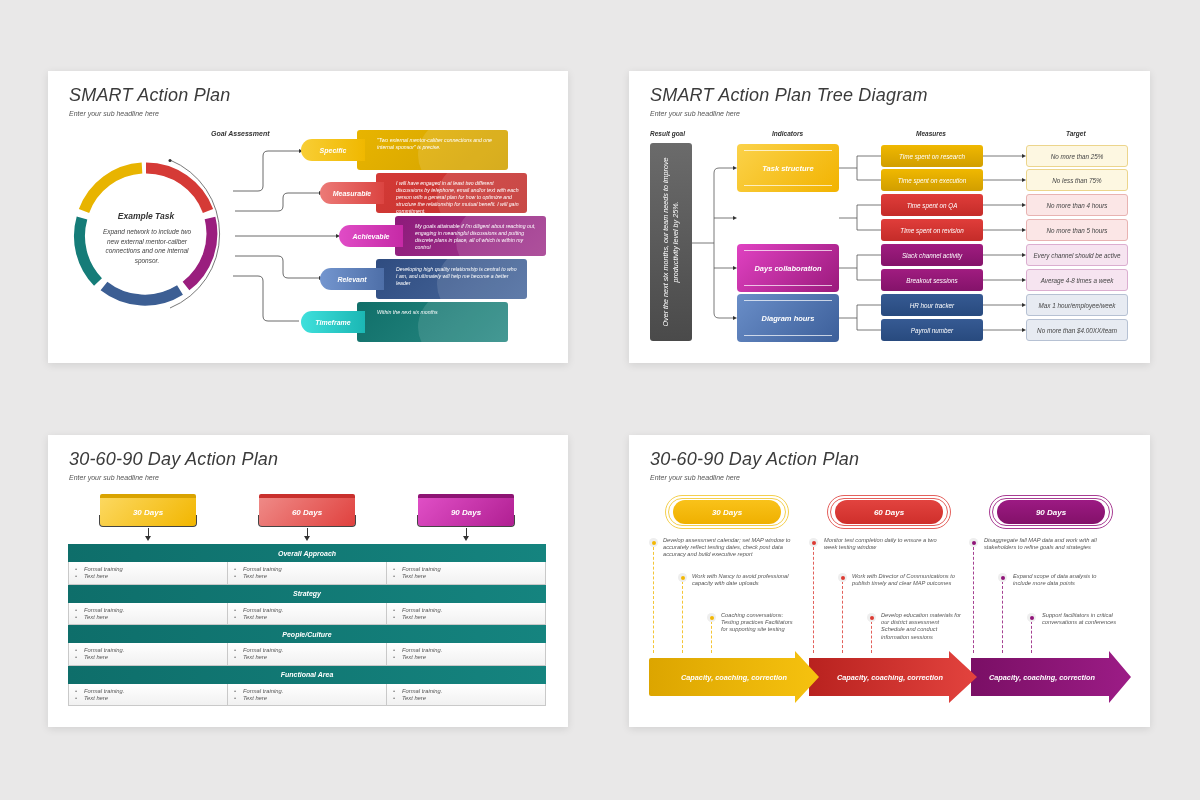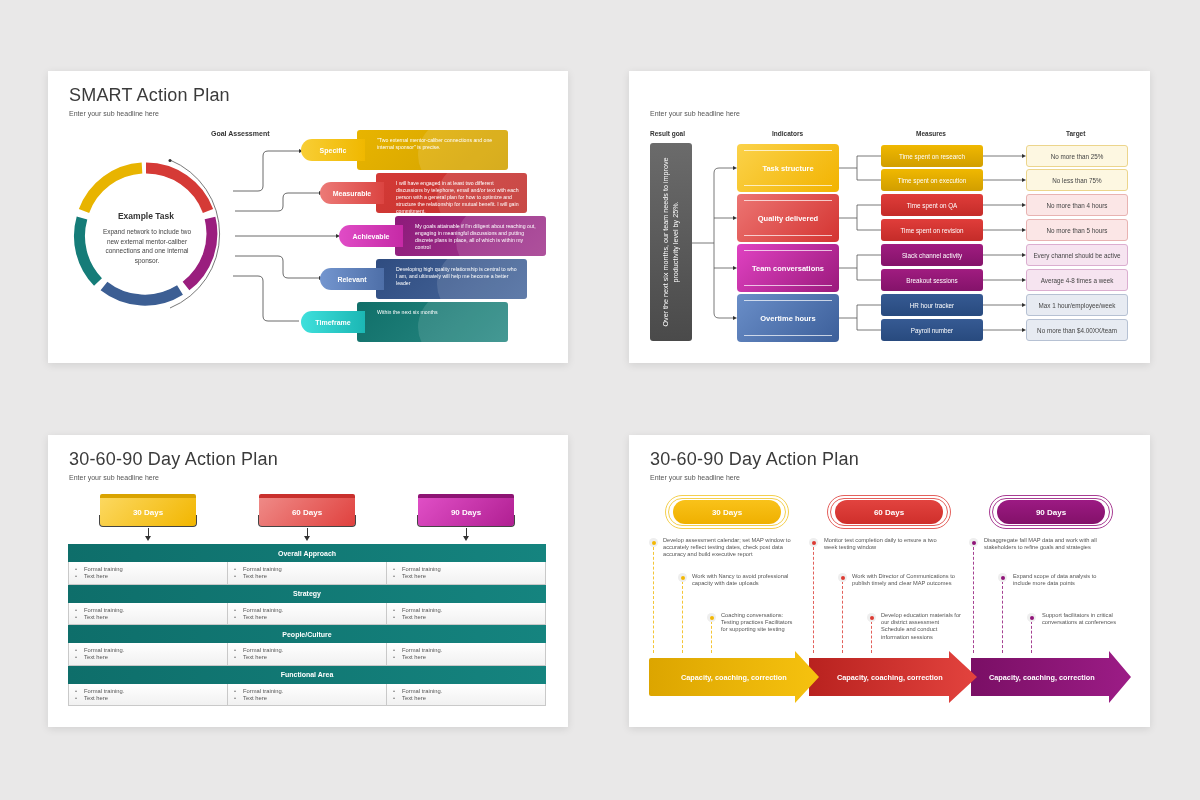--- a/index.html
+++ b/index.html
@@ -1,18 +1,18 @@
 <!DOCTYPE html>
 <html><head>
 <meta charset="utf-8">
 <style>
   * { box-sizing: border-box; margin: 0; padding: 0; }
   html, body { width: 1200px; height: 800px; overflow: hidden; }
   body { background: #e9e8e8; font-family: "Liberation Sans", "DejaVu Sans", sans-serif; position: relative; color: #3a3a3a; }
-  .slide { position: absolute; background: #ffffff; box-shadow: 0 2px 8px rgba(0,0,0,0.10); overflow: hidden; }
+  .slide { position: absolute; background: #ffffff; box-shadow: 0 2px 8px rgba(0,0,0,0.10); overflow: hidden; font-style: italic; }
   .s1 { left: 48px; top: 71px; width: 520px; height: 292px; }
   .s2 { left: 629px; top: 71px; width: 521px; height: 292px; }
   .s3 { left: 48px; top: 435px; width: 520px; height: 292px; }
   .s4 { left: 629px; top: 435px; width: 521px; height: 292px; }
   .title { position: absolute; left: 21px; top: 14px; font-size: 18px; color: #3b3b3b; letter-spacing: 0.2px; }
   .sub { position: absolute; left: 21px; top: 39px; font-size: 7px; color: #555; }
   .abs { position: absolute; }
 
   
   .ring { position: absolute; left: 22px; top: 87px; width: 152px; height: 152px; }
@@ -118,20 +118,21 @@
     <div class="pill-box" style="width:151px;background:linear-gradient(135deg,#2f4c80,#4a6a9e);">Developing high quality relationship is central to who I am, and ultimately will help me become a better leader</div>
     <div class="pill" style="background:linear-gradient(90deg,#7496cf,#4e6fa8);">Relevant</div>
   </div>
   <div class="pill-row" style="left:253px;top:231px;">
     <div class="pill-box" style="width:151px;background:linear-gradient(135deg,#106f69,#2a8b85);">Within the next six months</div>
     <div class="pill" style="background:linear-gradient(90deg,#3fe0dc,#1bb7b4);">Timeframe</div>
   </div>
 </div>
 
 <div class="slide s2">
+  <div class="title">SMART Action Plan Tree Diagram</div>
   <div class="sub">Enter your sub headline here</div>
   <div class="colhdr" style="left:21px;">Result goal</div>
   <div class="colhdr" style="left:143px;">Indicators</div>
   <div class="colhdr" style="left:287px;">Measures</div>
   <div class="colhdr" style="left:437px;">Target</div>
 
   <div class="result-box">
     <div class="result-text">Over the next six months, our team needs to improve productivity level by 25%.</div>
   </div>
 
@@ -157,23 +158,22 @@
       <polygon points="393,132 397,134 393,136"></polygon>
         <polygon points="393,157 397,159 393,161"></polygon>
       <polygon points="393,182 397,184 393,186"></polygon>
         <polygon points="393,207 397,209 393,211"></polygon>
       <polygon points="393,232 397,234 393,236"></polygon>
         <polygon points="393,257 397,259 393,261"></polygon>
     </g>
   </svg>
 
   <div class="ind" style="top:73px;background:linear-gradient(135deg,#fbd24a,#f2b300);">Task structure</div>
-  <div class="ind" style="top:123px;background:linear-gradient(135deg,#ec7573,#d43431);">Quality delivered</div>
-  <div class="ind" style="top:173px;background:linear-gradient(135deg,#e042c2,#9b1a7c);">Team conversations</div>
-  <div class="ind" style="top:223px;background:linear-gradient(135deg,#6a8ec8,#3c5f9a);">Overtime hours</div>
+  <div class="ind" style="top:173px;background:linear-gradient(135deg,#e042c2,#9b1a7c);">Days collaboration</div>
+  <div class="ind" style="top:223px;background:linear-gradient(135deg,#6a8ec8,#3c5f9a);">Diagram hours</div>
 
   <div class="meas" style="top:74px;background:linear-gradient(180deg,#f0b800,#d19e00);">Time spent on research</div>
   <div class="meas" style="top:98px;background:linear-gradient(180deg,#f0b800,#d19e00);">Time spent on execution</div>
   <div class="meas" style="top:123px;background:linear-gradient(180deg,#e03d3a,#c42c29);">Time spent on QA</div>
   <div class="meas" style="top:148px;background:linear-gradient(180deg,#e03d3a,#c42c29);">Time spent on revision</div>
   <div class="meas" style="top:173px;background:linear-gradient(180deg,#a01c80,#84136a);">Slack channel activity</div>
   <div class="meas" style="top:198px;background:linear-gradient(180deg,#a01c80,#84136a);">Breakout sessions</div>
   <div class="meas" style="top:223px;background:linear-gradient(180deg,#365a93,#284a7e);">HR hour tracker</div>
   <div class="meas" style="top:248px;background:linear-gradient(180deg,#365a93,#284a7e);">Payroll number</div>
 

